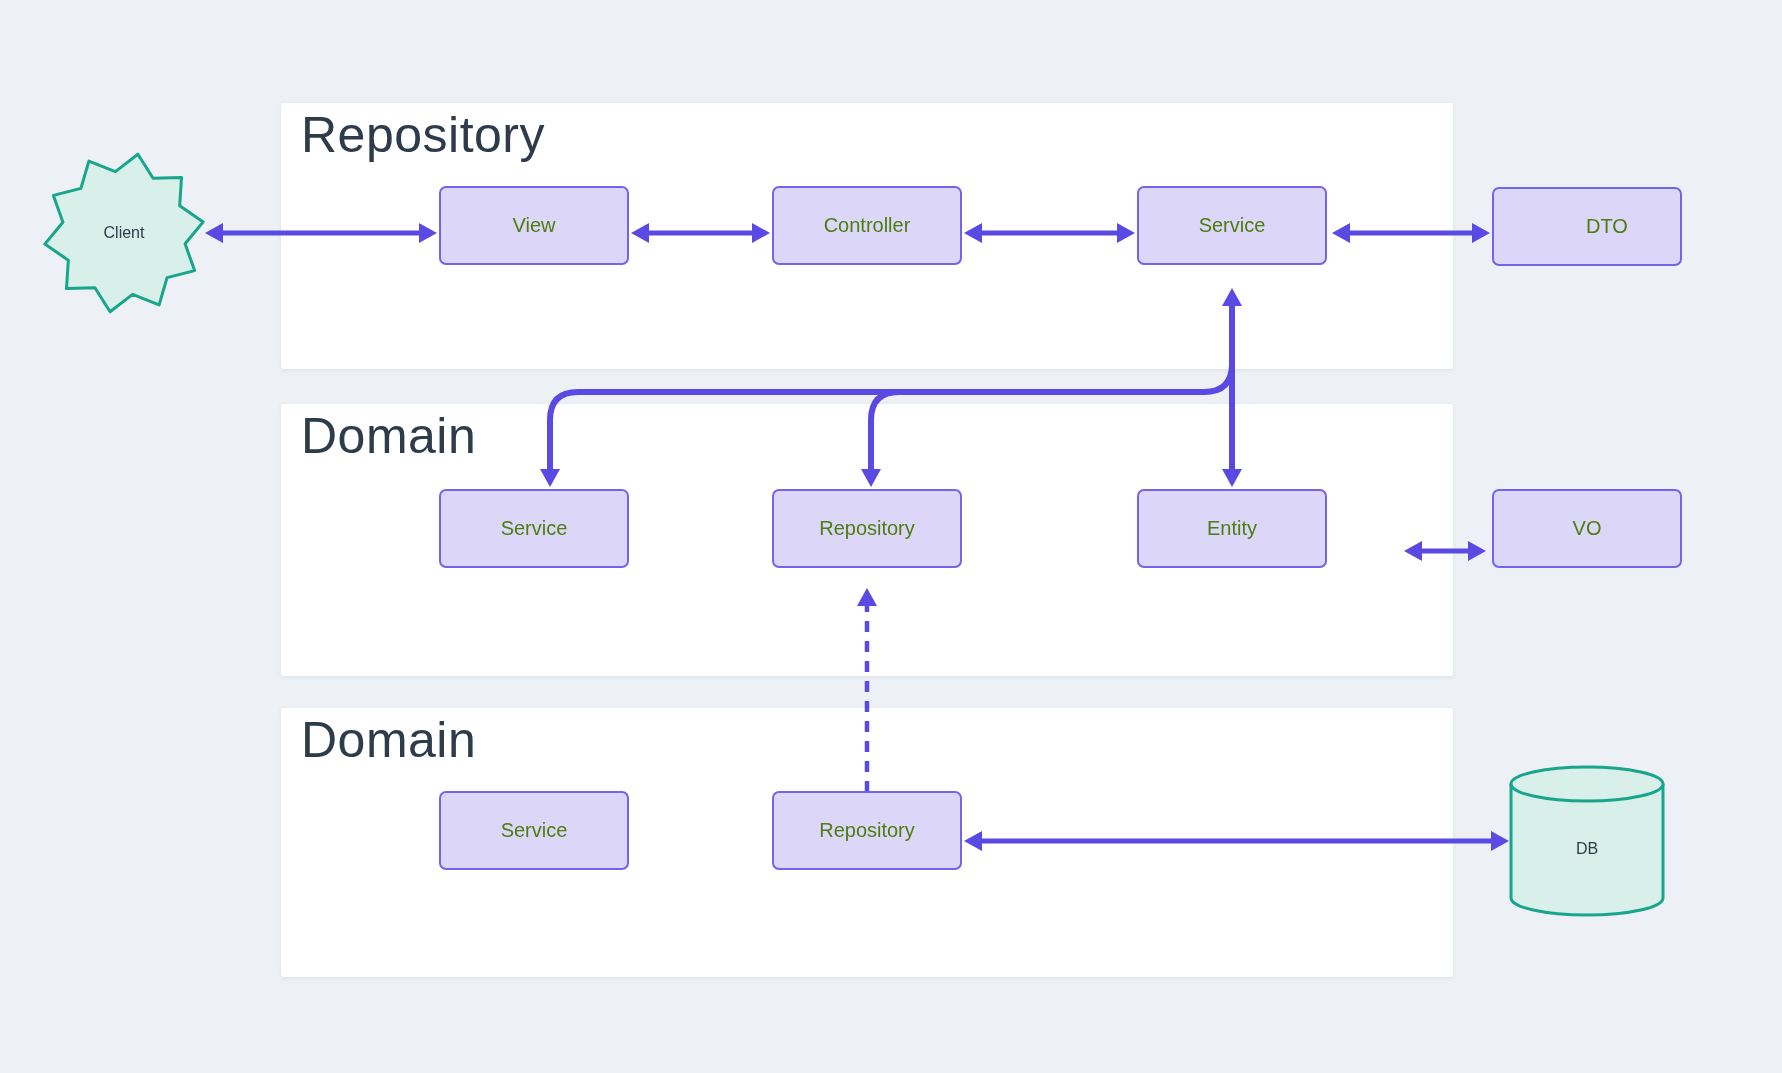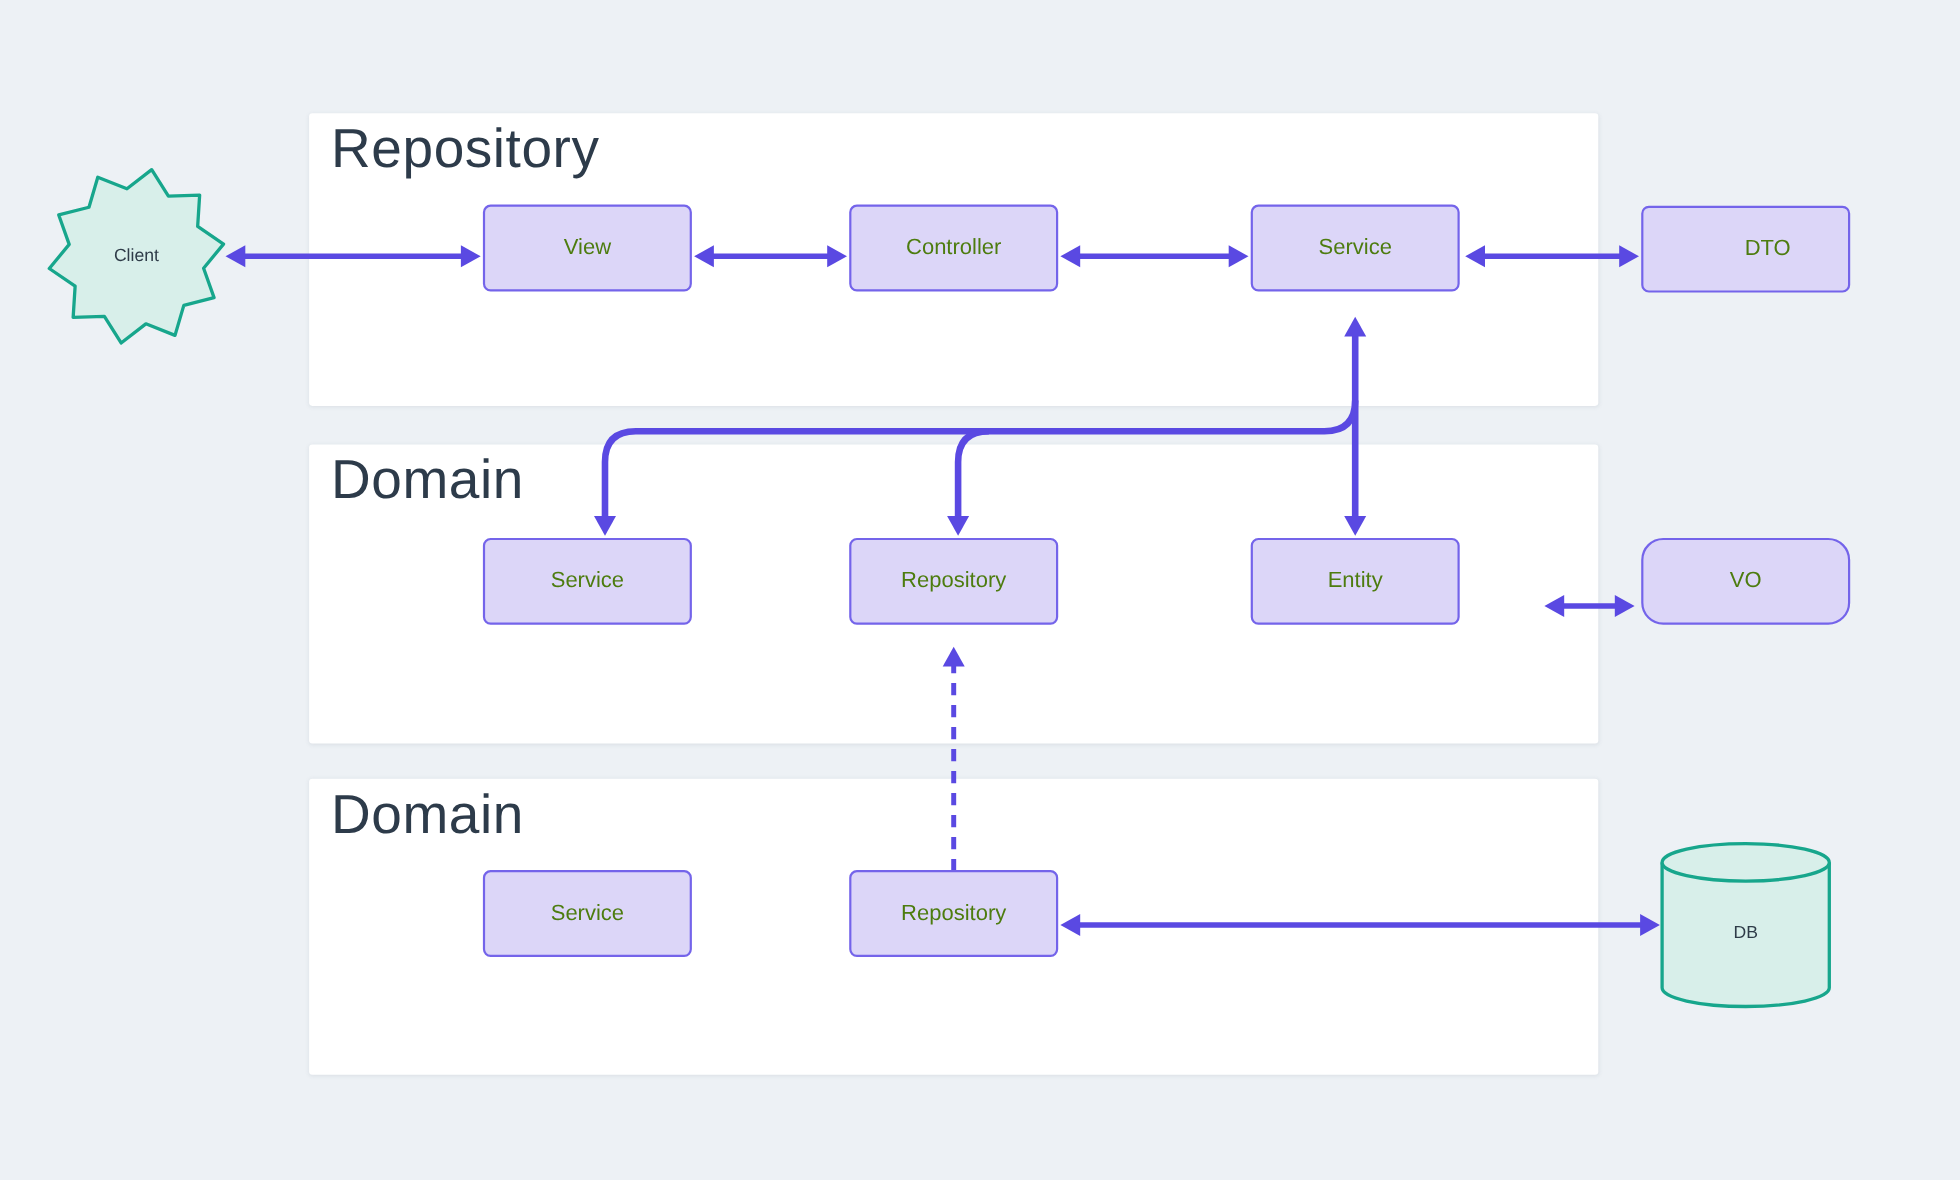--- a/index.html
+++ b/index.html
@@ -100,21 +100,21 @@
   </svg>
 
   <div class="node" style="left:439px;top:186px;">View</div>
   <div class="node" style="left:772px;top:186px;">Controller</div>
   <div class="node" style="left:1137px;top:186px;">Service</div>
   <div class="node" style="left:1492px;top:187px;padding-left:40px;">DTO</div>
 
   <div class="node" style="left:439px;top:489px;">Service</div>
   <div class="node" style="left:772px;top:489px;">Repository</div>
   <div class="node" style="left:1137px;top:489px;">Entity</div>
-  <div class="node" style="left:1492px;top:489px;border-radius:20px;">VO</div>
+  <div class="node" style="left:1492px;top:489px;">VO</div>
 
   <div class="node" style="left:439px;top:791px;">Service</div>
   <div class="node" style="left:772px;top:791px;">Repository</div>
 
   <div class="shape-label" style="left:124px;top:233px;">Client</div>
   <div class="shape-label" style="left:1587px;top:849px;">DB</div>
 
 </div>
 
 </body></html>

